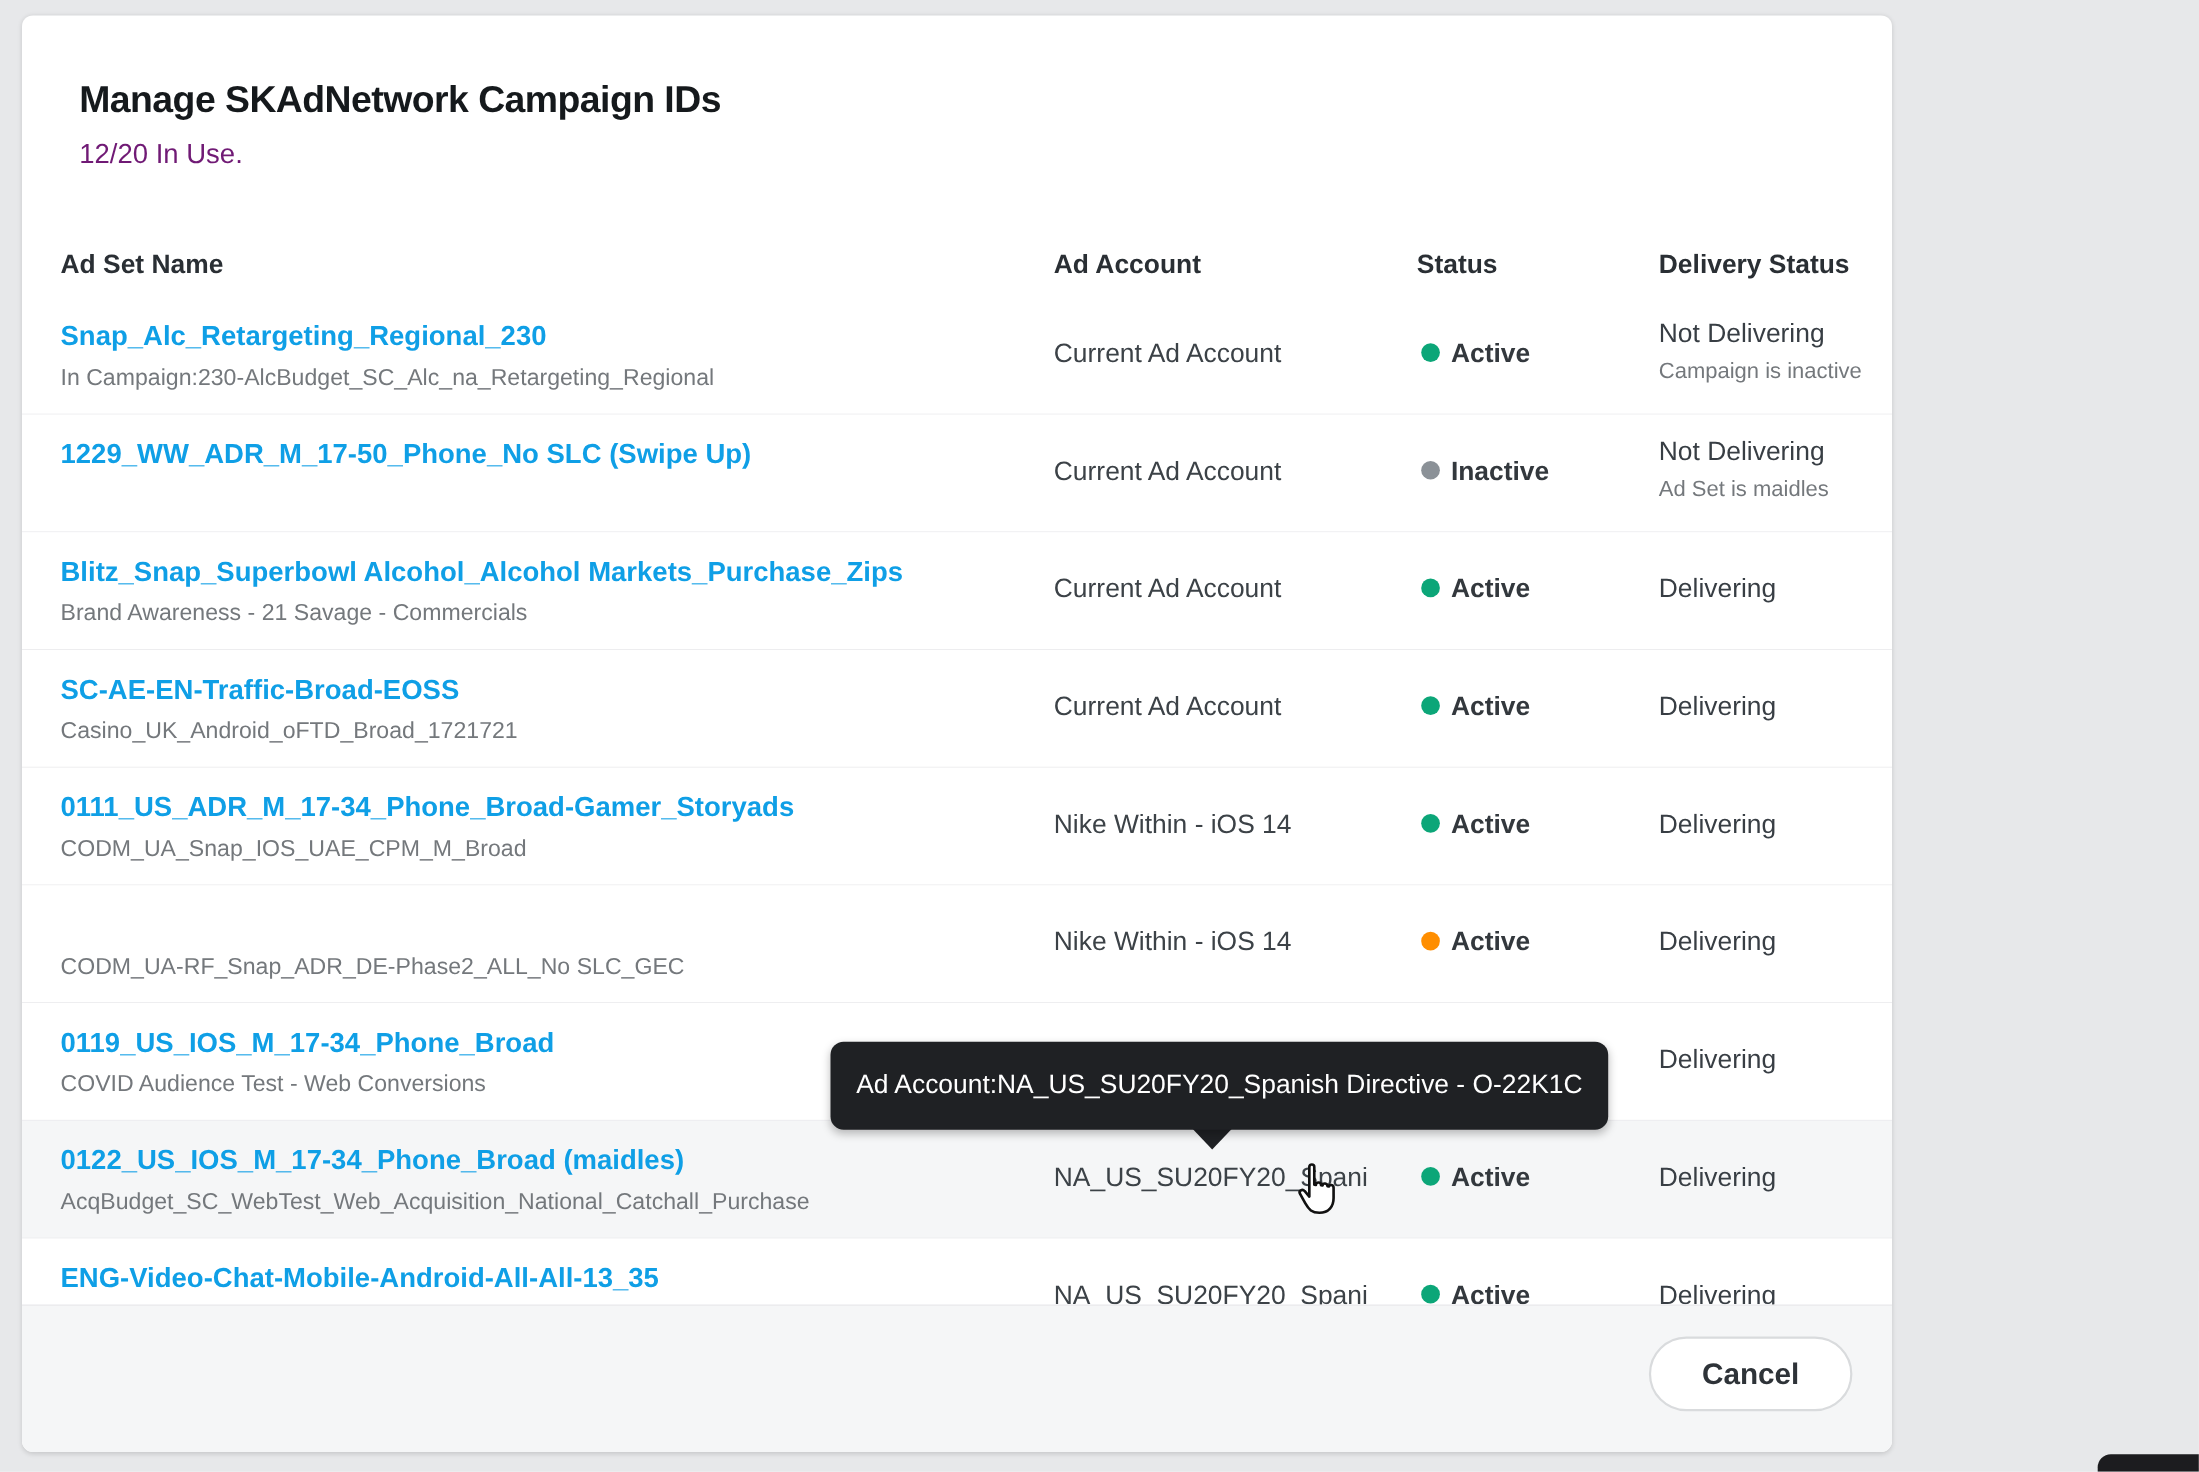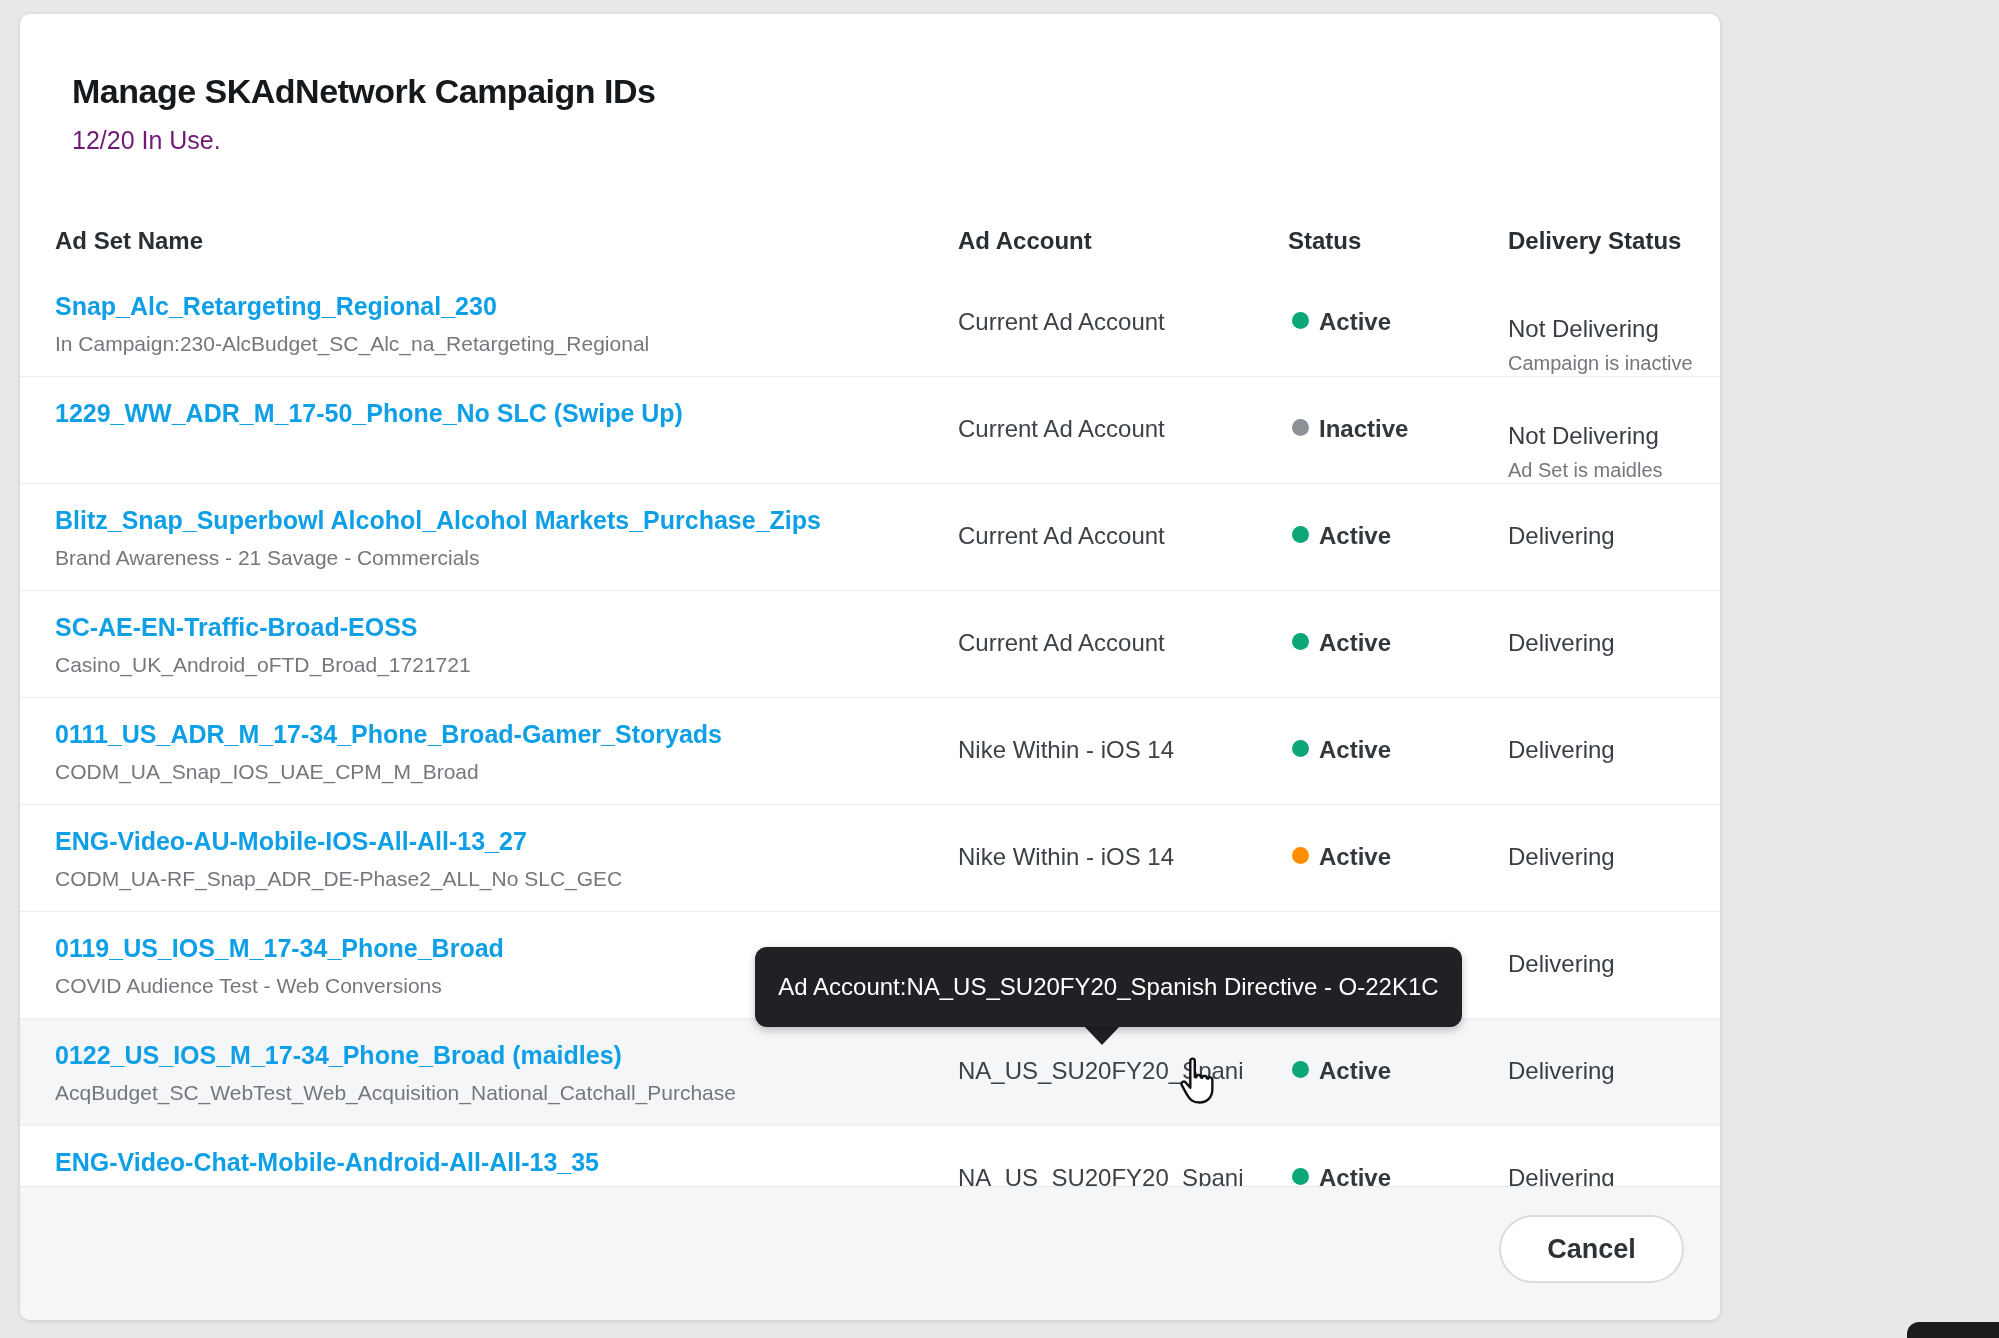--- a/index.html
+++ b/index.html
@@ -46,21 +46,21 @@
   .cell-account{
     position:absolute;left:938px;top:38px;font-size:24px;color:#3c4247;white-space:nowrap;
   }
   .cell-status{position:absolute;left:1272px;top:38px;white-space:nowrap;}
   .dot{
     display:inline-block;width:17px;height:17px;border-radius:50%;
     vertical-align:middle;margin-right:10px;margin-top:-3px;background:#0ca678;
   }
   .status-label{font-size:24px;font-weight:600;color:#33383d;vertical-align:middle;}
   .cell-delivery{position:absolute;left:1488px;top:38px;}
-  .cell-delivery.two-line{top:20px;margin-top:25px;}
+  .cell-delivery.two-line{top:20px;}
   .delivery-main{font-size:24px;color:#383e44;white-space:nowrap;}
   .delivery-sub{font-size:20px;color:#74787c;margin-top:9px;white-space:nowrap;}
   .action-btn{
     position:absolute;left:1758px;top:26px;width:54px;height:54px;border-radius:50%;
     background:#fff;border:2px solid #e3e4e6;box-sizing:border-box;
     display:flex;align-items:center;justify-content:center;cursor:pointer;
   }
   .action-btn svg{width:30px;height:30px;}
   .footer{
     position:absolute;left:0;bottom:0;width:100%;height:133px;
@@ -214,21 +214,20 @@
             <path d="M9.2 10.6 V7 a2.9 2.9 0 0 1 5.8 0 v3.6"></path>
             <path d="M9.2 13.4 V17 a2.9 2.9 0 0 0 5.8 0 v-3.6"></path>
             <path d="M6.8 10.6 L5.4 9.6 M6.4 12 H4.6 M6.8 13.4 L5.4 14.4" stroke-width="1.6"></path>
             <path d="M17.2 10.6 L18.6 9.6 M17.6 12 H19.4 M17.2 13.4 L18.6 14.4" stroke-width="1.6"></path>
           </g>
         </svg>
       </div>
     </div>
 
     <div class="row">
-      <a class="adset-name" href="#">ENG-Video-AU-Mobile-IOS-All-All-13_27</a>
       <div class="adset-sub">CODM_UA-RF_Snap_ADR_DE-Phase2_ALL_No SLC_GEC</div>
       <div class="cell-account">Nike Within - iOS 14</div>
       <div class="cell-status">
         <span class="dot" style="background: rgb(255, 142, 0);"></span><span class="status-label">Active</span>
       </div>
       <div class="cell-delivery">
         <div class="delivery-main">Delivering</div>
       </div>
       <div class="action-btn">
         <svg viewBox="0 0 24 24" fill="none" stroke="#474f57" stroke-width="2.2" stroke-linecap="round">

